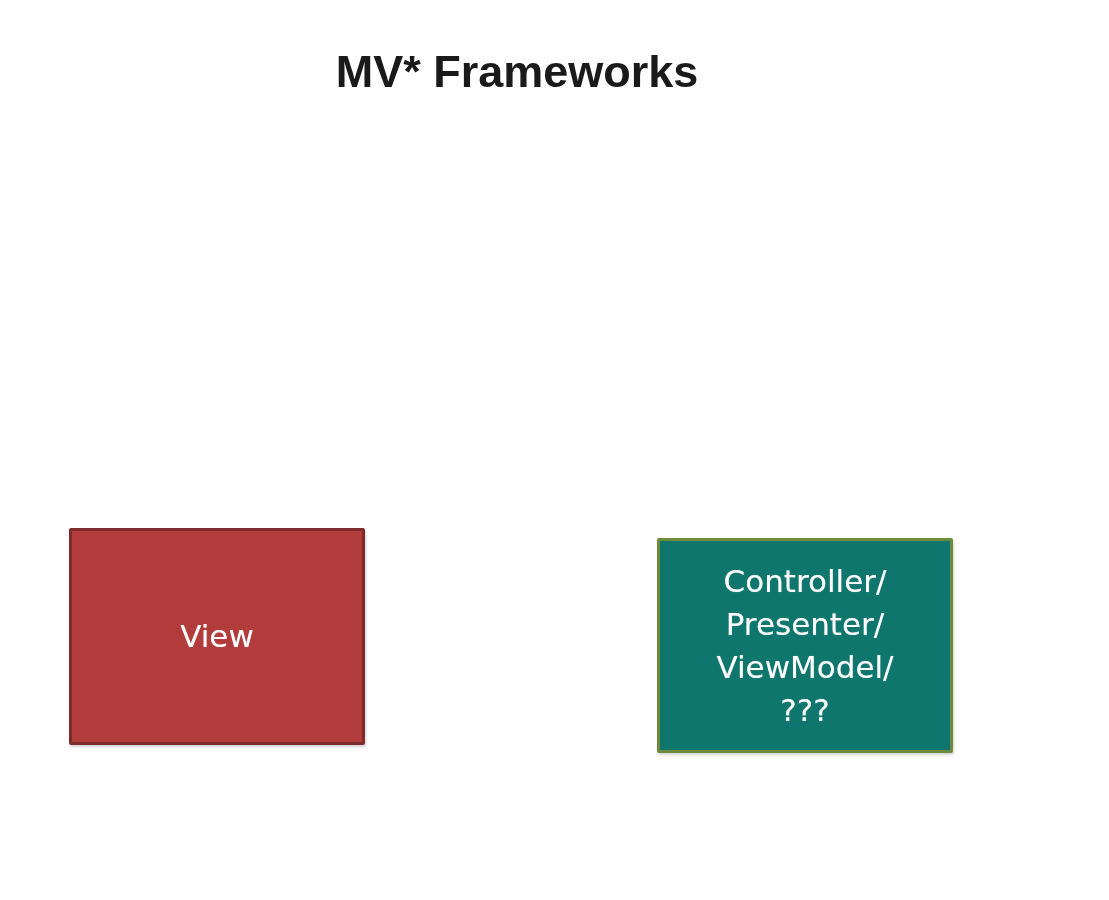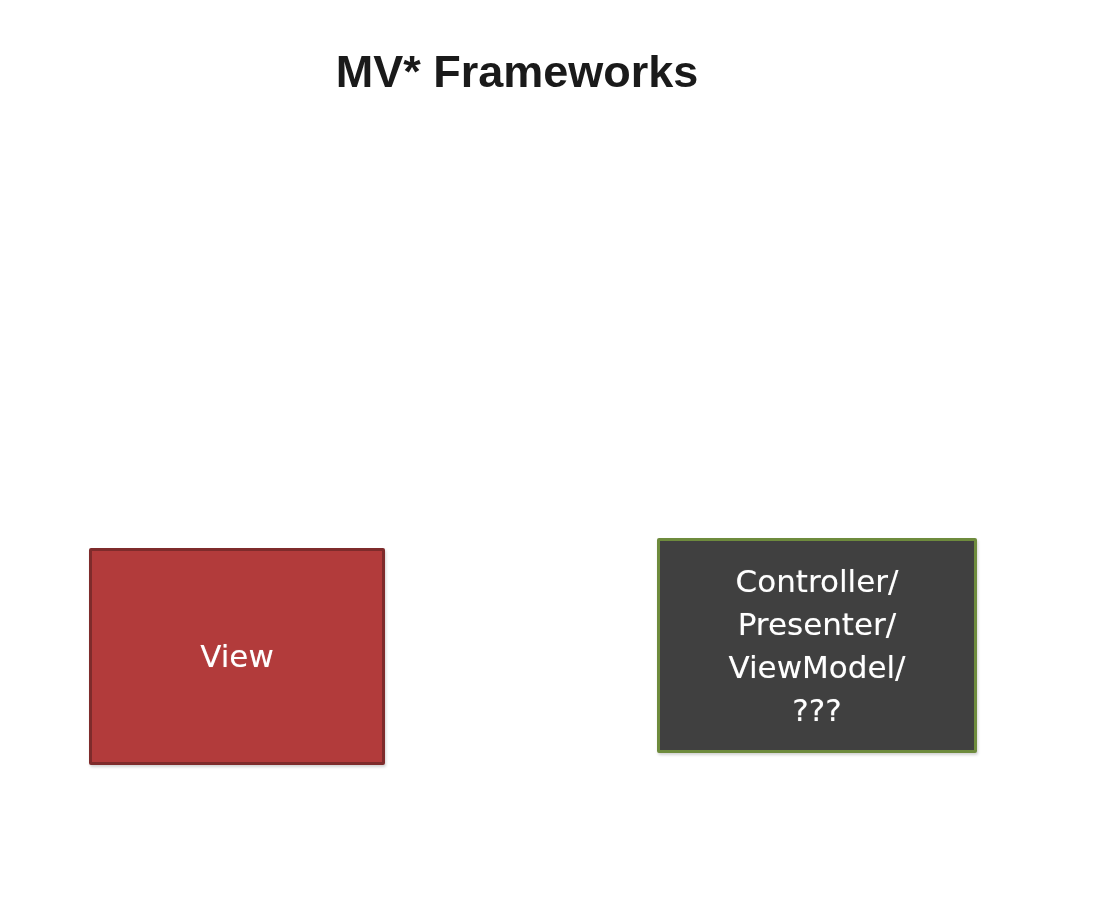--- a/index.html
+++ b/index.html
@@ -51,33 +51,32 @@
   .box-model {
     left: 364px;
     top: 189px;
     width: 294px;
     height: 216px;
     background: #F0873A;
     border-color: #A85C28;
   }
   .box-view {
     left: 69px;
-    top: 548px;
+    top: 528px;
     width: 296px;
     height: 217px;
     background: #B23B3B;
     border-color: #7E2B2B;
-    margin-left: 20px;
   }
   .box-controller {
     left: 657px;
     top: 538px;
-    width: 320px;
+    width: 296px;
     height: 215px;
-    background: #404040;
+    background: #0f766e;
     border-color: #6E8B3D;
   }
 </style>
 </head>
 <body>
 
 <div class="canvas">
 
   <div class="slide-title">MV* Frameworks</div>
 

